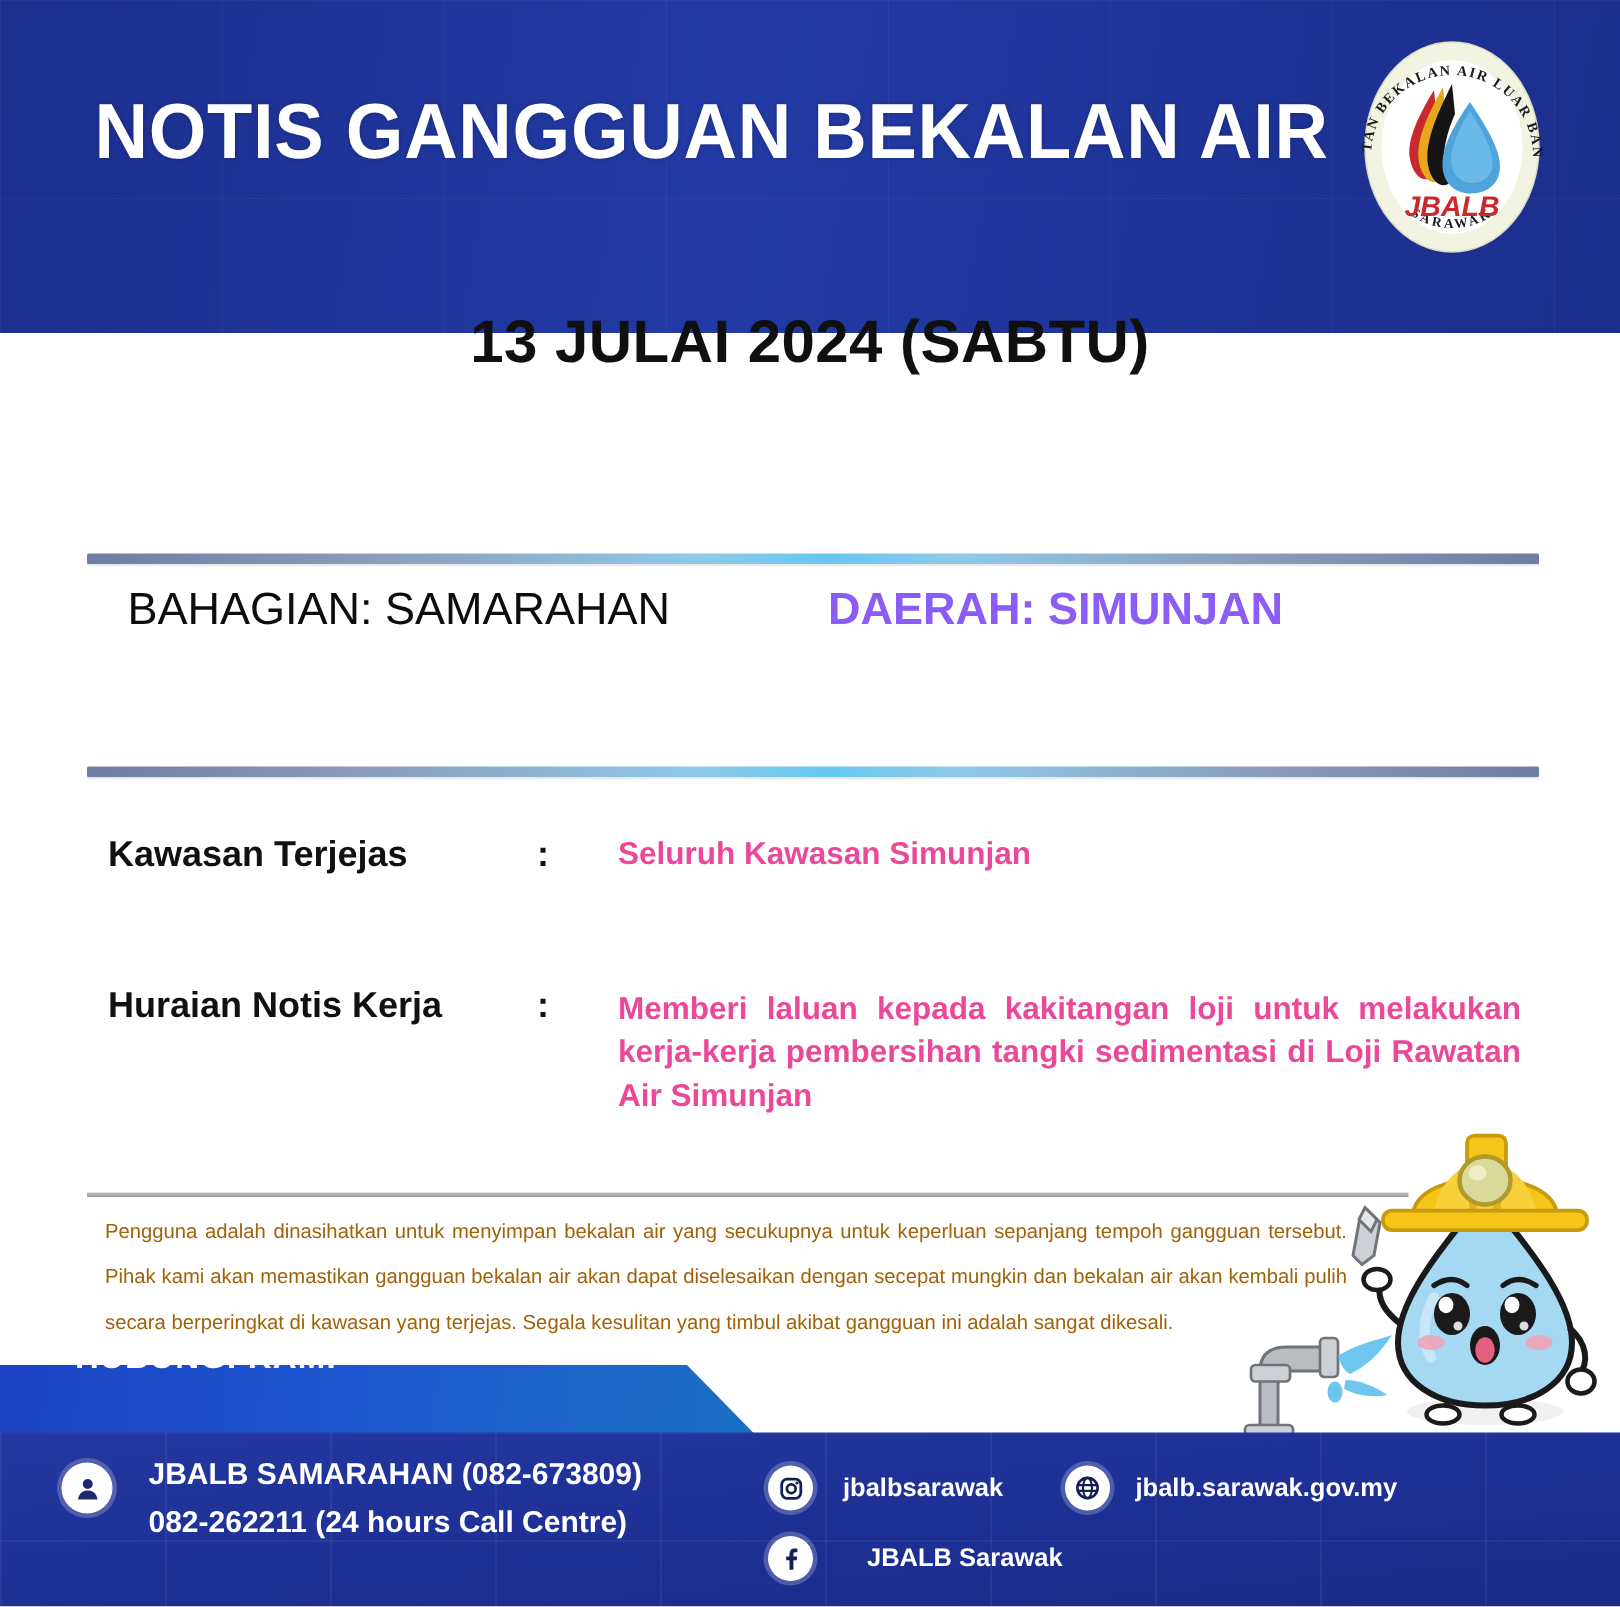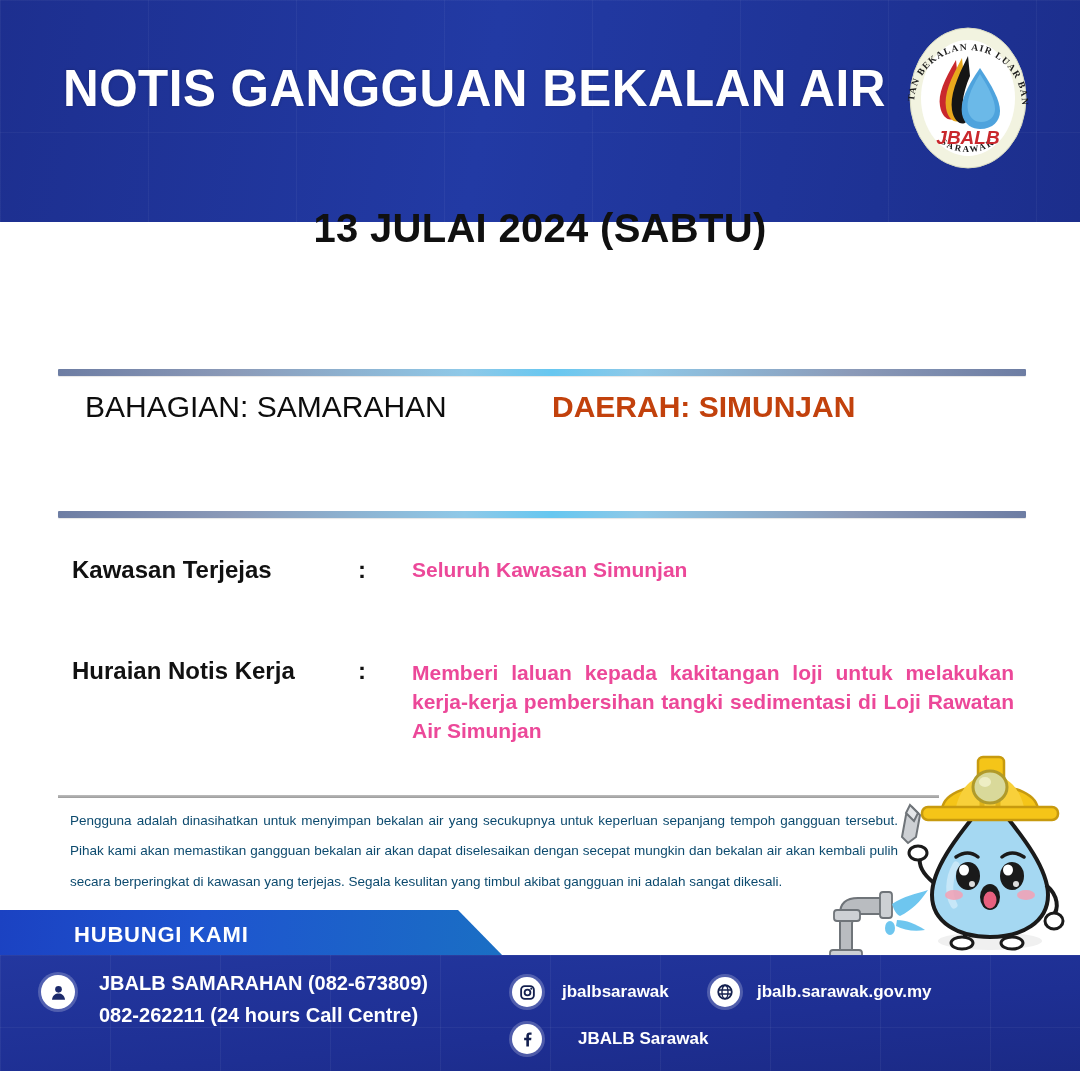--- a/index.html
+++ b/index.html
@@ -38,53 +38,53 @@
   .rule {
     position:absolute; left:58px; width:968px; height:7px; border-radius:1px;
     background:linear-gradient(to right,#6d7da3 0%,#8b9ab8 18%,#8fc9e8 42%,#67c7f0 51%,#8fc9e8 60%,#8b9ab8 82%,#6d7da3 100%);
     box-shadow:0 1px 1px rgba(0,0,0,.10);
   }
   .rule.top { top:369px; }
   .rule.bottom { top:511px; }
 
   .region-row { position:absolute; left:0; top:390px; width:1080px; }
   .region-bahagian { position:absolute; left:70px; top:0; font-size:30px; font-weight:normal; color:#0d0d0d; white-space:nowrap;margin-left:15px; }
-  .region-daerah   { position:absolute; left:552px; top:0; font-size:30px; font-weight:bold; color:#c2410c; white-space:nowrap; }
+  .region-daerah   { position:absolute; left:552px; top:0; font-size:30px; font-weight:bold; color:#8b5cf6; white-space:nowrap; }
 
   
   .detail { position:absolute; }
   .detail .lbl { position:absolute; left:0; top:0; font-size:24px; font-weight:bold; color:#111; white-space:nowrap; }
   .detail .colon { position:absolute; left:286px; top:0; font-size:24px; font-weight:bold; color:#111; }
   .detail .val { position:absolute; left:340px; top:2px; font-size:21px; font-weight:bold; color:#ec4899; }
 
   .detail-area { left:72px; top:556px; width:940px; }
   .detail-desc { left:72px; top:657px; width:950px; }
   .detail-desc .val {
     width:602px; text-align:justify; text-align-last:left;
     line-height:1.38; font-size:21px; font-weight:bold;
   }
 
   
   .thin-rule { position:absolute; left:58px; top:795px; width:881px; height:3px;
                background:linear-gradient(to bottom,#bdbdbd,#9c9c9c); }
   .disclaimer {
     position:absolute; left:70px; top:806px; width:828px;
-    font-size:13.5px; color:#0c4a6e; line-height:2.25;
+    font-size:13.5px; color:#a16207; line-height:2.25;
     text-align:justify; text-align-last:left;
   }
 
   
   .hubungi-band {
     position:absolute; left:0; top:910px; width:505px; height:48px;
     background:linear-gradient(95deg,#1b42c2 0%,#1e54cf 40%,#1a6fc4 100%);
     clip-path:polygon(0 0, 458px 0, 505px 48px, 0 48px);
   }
   .hubungi-text {
-    position:absolute; left:50px; top:922px;
-    font-size:22px; font-weight:bold; color:#ffffff; letter-spacing:.8px;margin-left:24px;
+    position:absolute; left:50px; top:892px;
+    font-size:22px; font-weight:bold; color:#ffffff; letter-spacing:.8px;
   }
   .footer {
     position:absolute; left:0; top:955px; width:1080px; height:116px;
     background:
       repeating-linear-gradient(to right, rgba(255,255,255,.05) 0 1px, transparent 1px 110px),
       repeating-linear-gradient(to bottom, rgba(255,255,255,.045) 0 1px, transparent 1px 72px),
       linear-gradient(175deg,#23379f 0%,#1e2f93 60%,#1b2a86 100%);
   }
   .ic {
     position:absolute; width:34px; height:34px; border-radius:50%;

